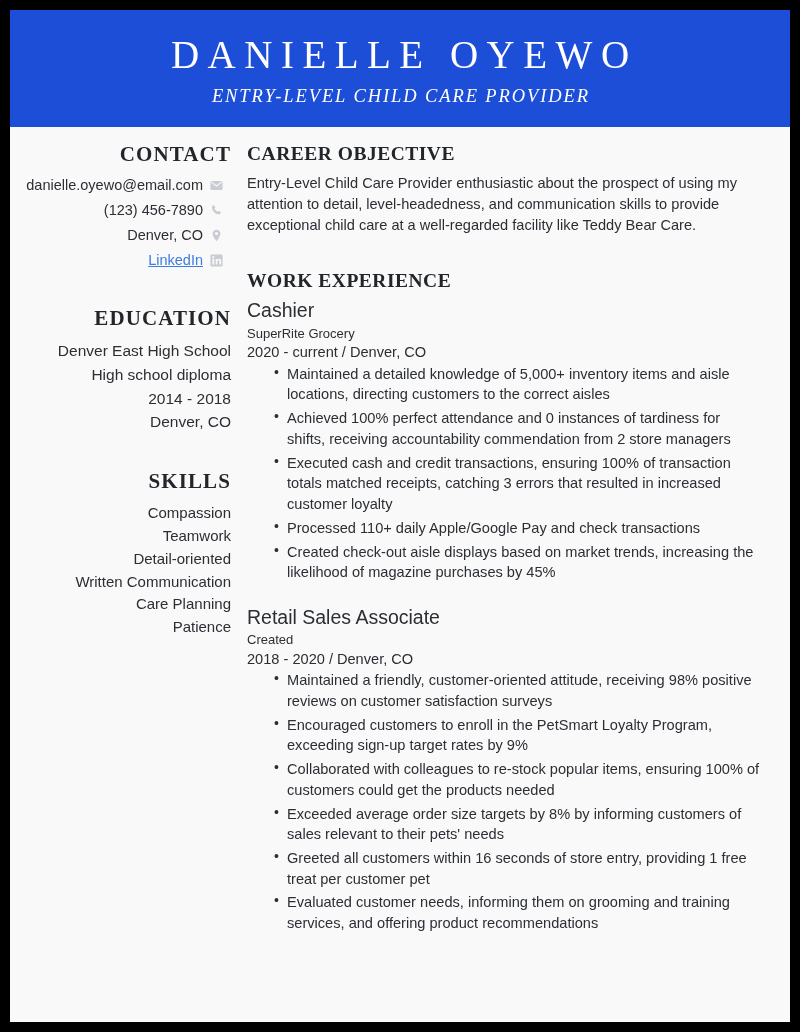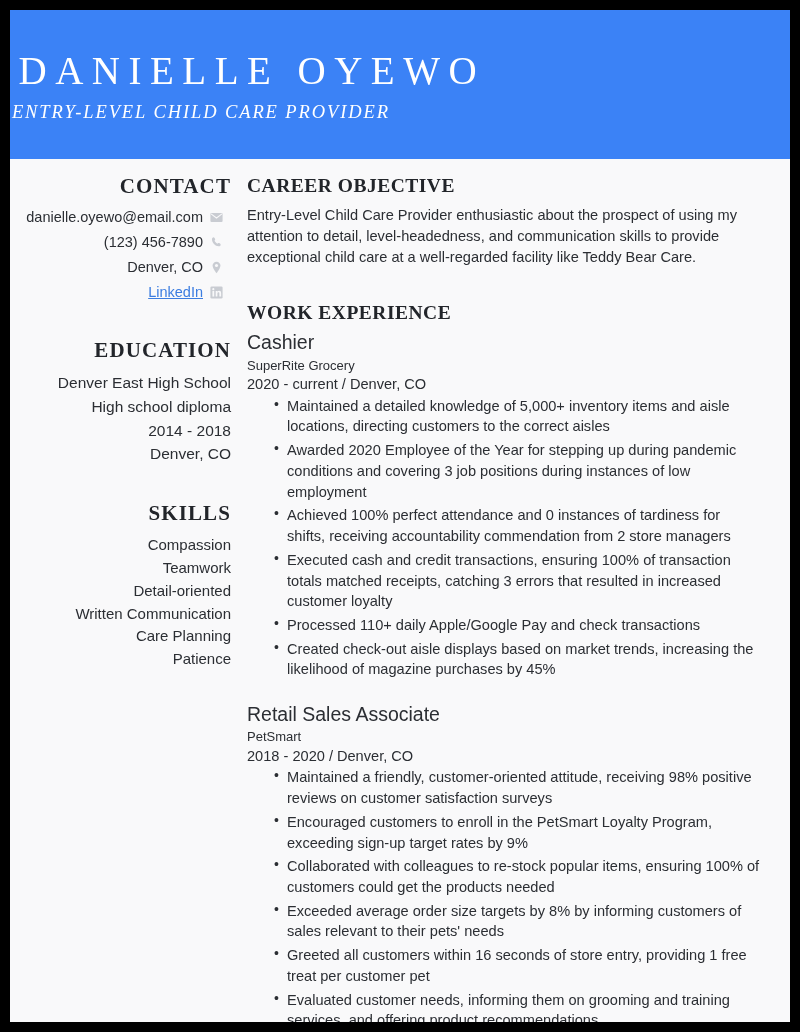--- a/index.html
+++ b/index.html
@@ -20,24 +20,25 @@
     left: 10px;
     top: 10px;
     width: 780px;
     height: 1012px;
     background: #f9f9fa;
     overflow: hidden;
   }
 
   
   .header-band {
-    height: 149px;
-    background: #3b82f6;
+    height: 117px;
+    background: #1d4ed8;
     display: flex;
     flex-direction: column;
+    align-items: center;
     justify-content: center;
     box-sizing: border-box;
     padding-top: 4px;
   }
   .full-name {
     color: #ffffff;
     font-family: "Liberation Serif", serif;
     font-size: 39px;
     font-weight: 400;
     letter-spacing: 8.5px;
@@ -277,31 +278,30 @@
       <h2 class="main-heading work-heading">WORK EXPERIENCE</h2>
 
       <div class="job">
         <div class="job-title">Cashier</div>
         <div class="job-company">SuperRite Grocery</div>
         <div class="job-meta">
           <span>2020 - current</span><span class="sep">/</span><span>Denver, CO</span>
         </div>
         <ul class="bullets">
           <li>Maintained a detailed knowledge of 5,000+ inventory items and aisle locations, directing customers to the correct aisles</li>
-          <li>Awarded 2020 Employee of the Year for stepping up during pandemic conditions and covering 3 job positions during instances of low employment</li>
           <li>Achieved 100% perfect attendance and 0 instances of tardiness for shifts, receiving accountability commendation from 2 store managers</li>
           <li>Executed cash and credit transactions, ensuring 100% of transaction totals matched receipts, catching 3 errors that resulted in increased customer loyalty</li>
           <li>Processed 110+ daily Apple/Google Pay and check transactions</li>
           <li>Created check-out aisle displays based on market trends, increasing the likelihood of magazine purchases by 45%</li>
         </ul>
       </div>
 
       <div class="job">
         <div class="job-title">Retail Sales Associate</div>
-        <div class="job-company">PetSmart</div>
+        <div class="job-company">Created</div>
         <div class="job-meta">
           <span>2018 - 2020</span><span class="sep">/</span><span>Denver, CO</span>
         </div>
         <ul class="bullets">
           <li>Maintained a friendly, customer-oriented attitude, receiving 98% positive reviews on customer satisfaction surveys</li>
           <li>Encouraged customers to enroll in the PetSmart Loyalty Program, exceeding sign-up target rates by 9%</li>
           <li>Collaborated with colleagues to re-stock popular items, ensuring 100% of customers could get the products needed</li>
           <li>Exceeded average order size targets by 8% by informing customers of sales relevant to their pets' needs</li>
           <li>Greeted all customers within 16 seconds of store entry, providing 1 free treat per customer pet</li>
           <li>Evaluated customer needs, informing them on grooming and training services, and offering product recommendations</li>

